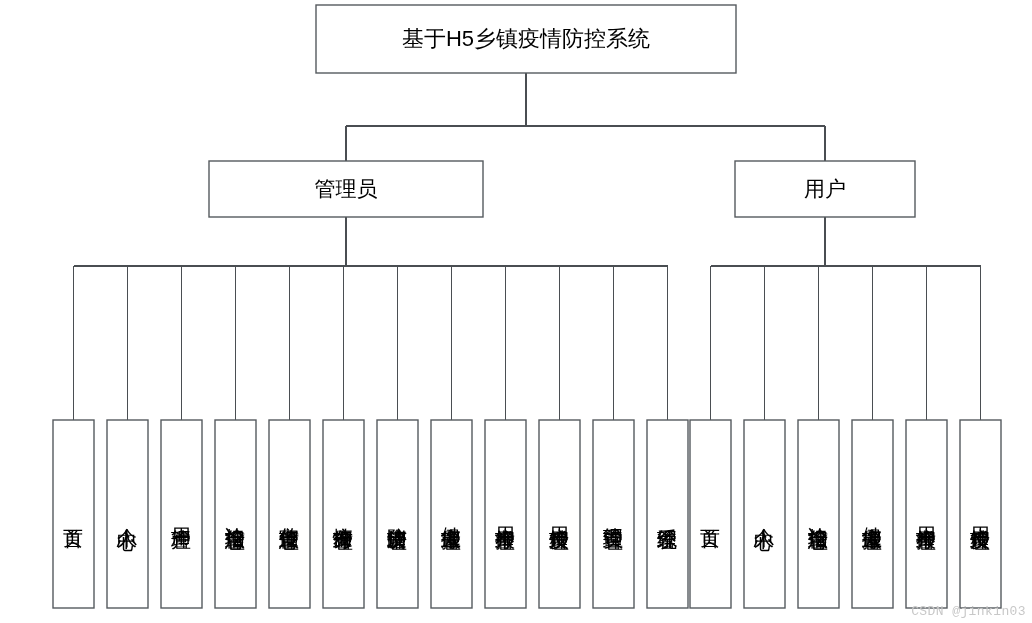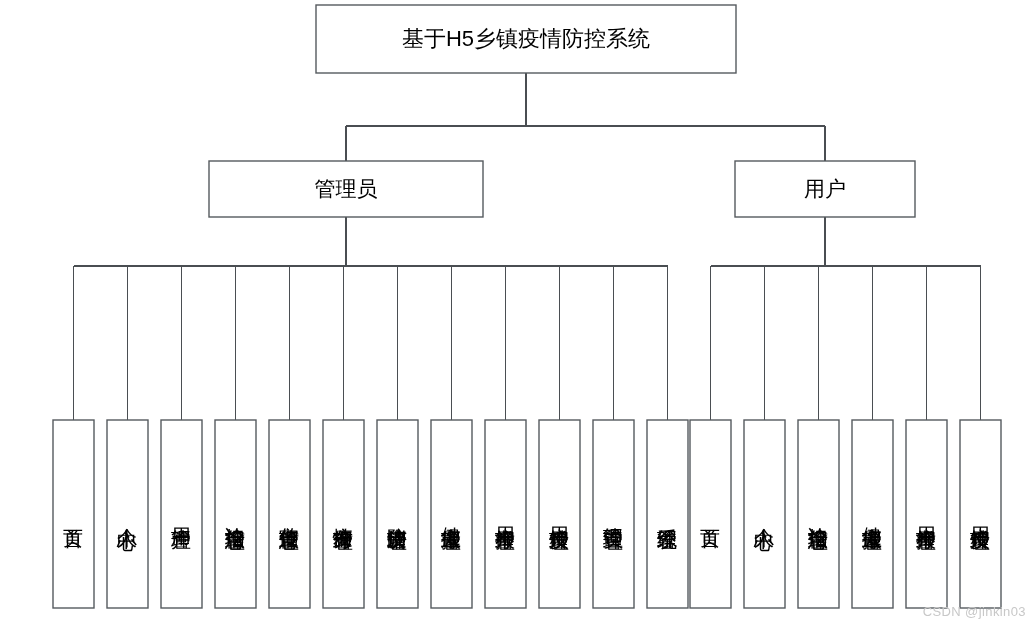--- a/index.html
+++ b/index.html
@@ -59,21 +59,21 @@
     align-items: center;
     justify-content: center;
     text-align: center;
     white-space: nowrap;
     pointer-events: none;
   }
   .watermark {
     position: absolute;
     right: 6px;
     bottom: 4px;
-    font-family: Liberation Sans, sans-serif;
+    font-family: Liberation Mono, monospace;
     font-size: 13px;
     color: #c8c8c8;
     letter-spacing: 0.4px;
     margin-left: 20px;
   }
 </style>
 </head>
 <body>
 
 <svg id="diagram" viewBox="0 0 1032 623">

